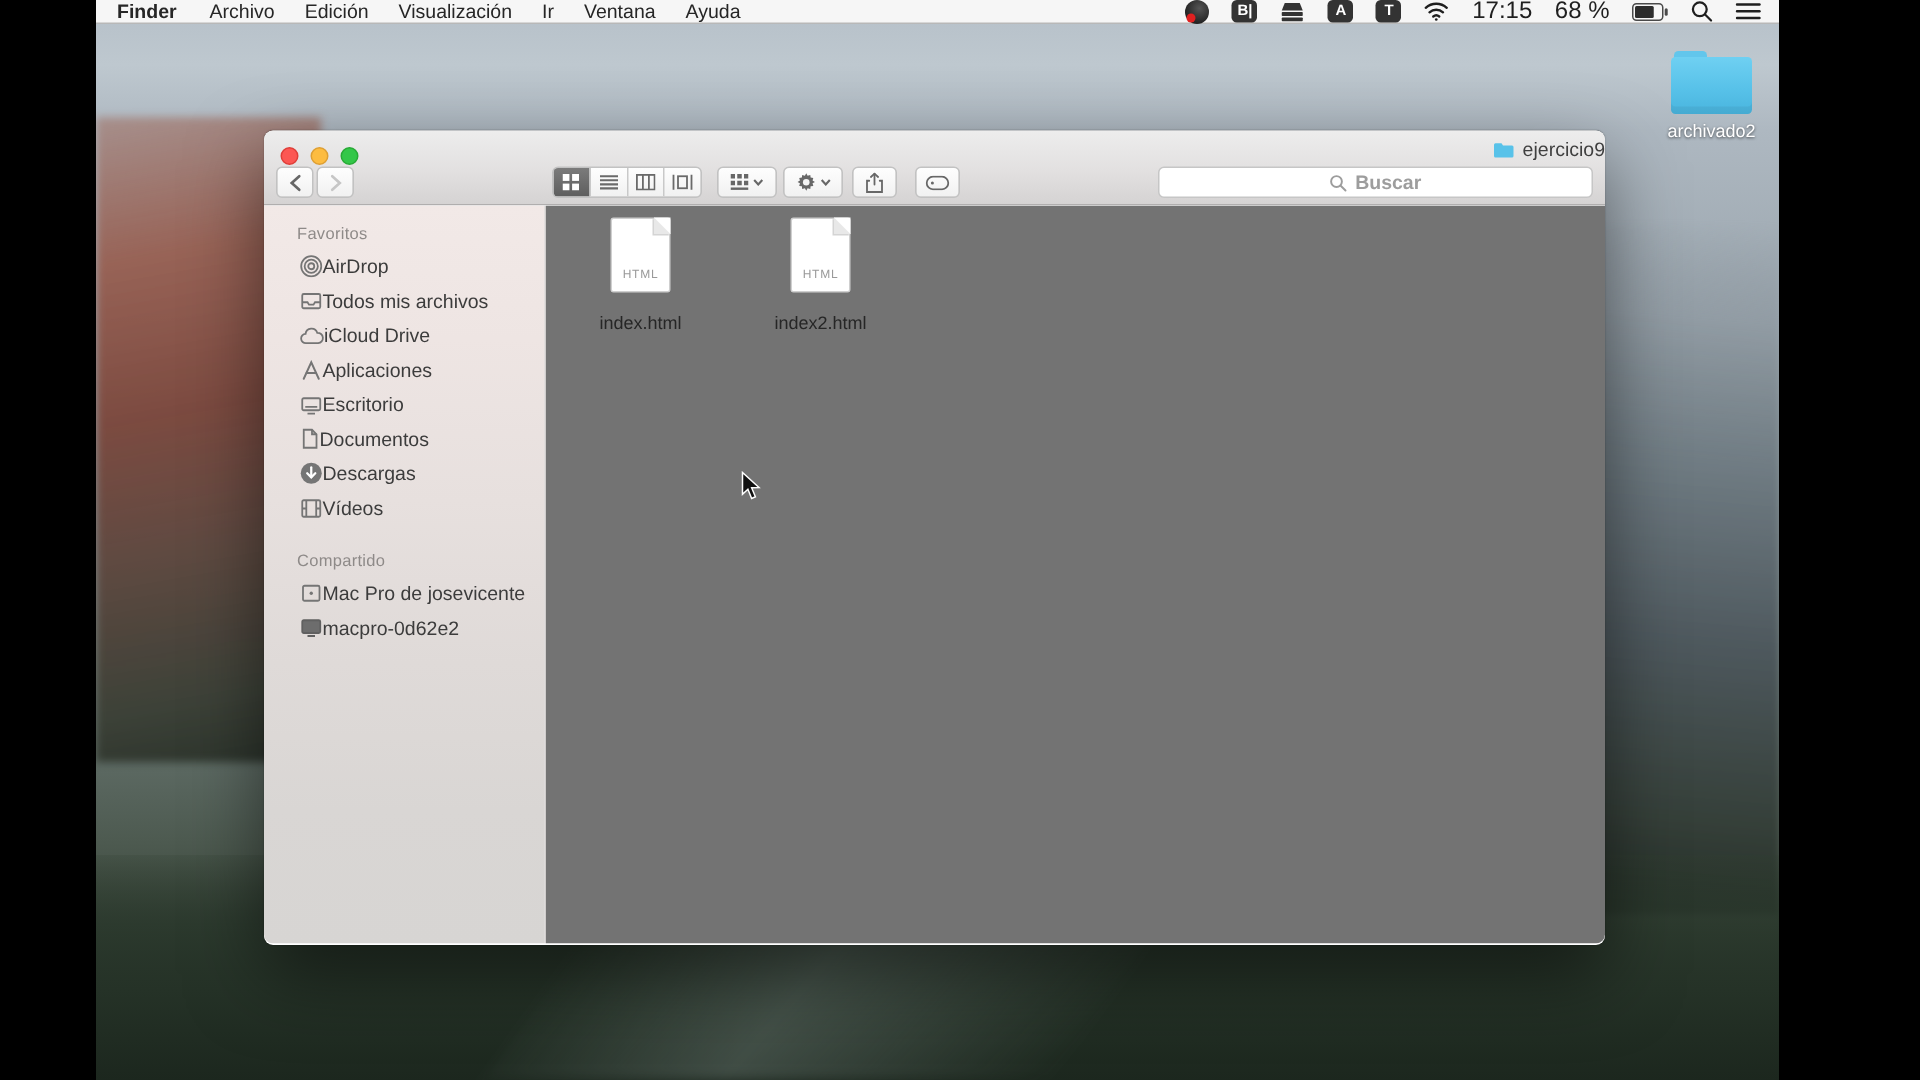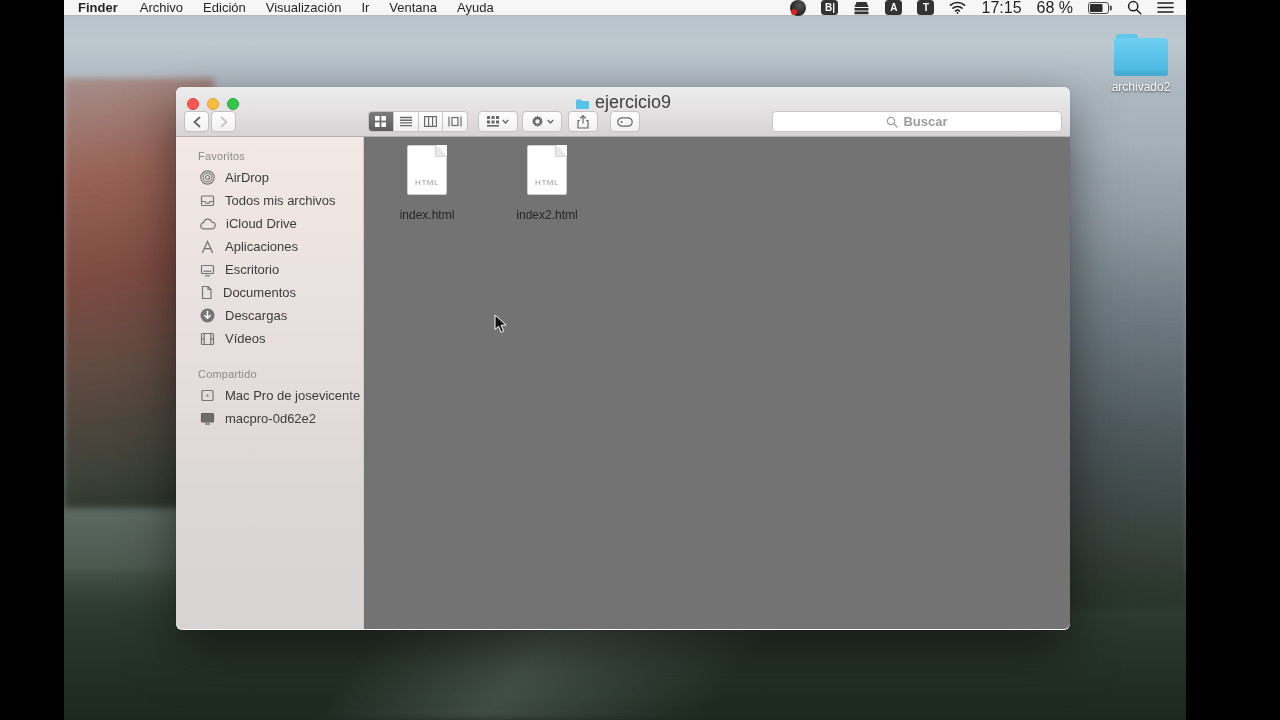--- a/index.html
+++ b/index.html
@@ -47,21 +47,21 @@
   
   .window { position:absolute; left:112px; top:87px; width:894px; height:543px; border-radius:6px;
     box-shadow:0 20px 50px rgba(0,0,0,.5), 0 0 1px rgba(0,0,0,.4); z-index:10; background:#fff; }
   .titlebar { position:relative; height:50px; border-radius:6px 6px 0 0;
     background:linear-gradient(180deg,#ededed 0%,#e2e0e0 55%,#d5d3d3 100%); border-bottom:1px solid #b0aeae; }
   .traffic { position:absolute; left:11px; top:11px; display:flex; gap:8px; }
   .tl { width:12px; height:12px; border-radius:50%; }
   .tl.red { background:#fc5753; border:1px solid #df3e38; }
   .tl.yellow { background:#fdbc40; border:1px solid #de9f33; }
   .tl.green { background:#33c748; border:1px solid #27aa35; }
-  .win-title { position:absolute; top:5px; left:0; width:100%; text-align:center; font-size:18px; color:#3f3f3f; }
+  .win-title { position:absolute; top:5px; left:0; width:100%; text-align:right; font-size:13px; color:#3f3f3f; }
   .win-title .mini-folder { display:inline-block; vertical-align:-2px; margin-right:5px; }
 
   .toolbar { position:absolute; left:0; top:24px; width:100%; height:22px; }
   .tb-btn { position:absolute; height:21px; border:1px solid #c2c2c2; border-radius:4px;
     background:linear-gradient(180deg,#fefefe,#f1f1f1); display:flex; align-items:center; justify-content:center; color:#676767; }
   .nav-back { left:8px; width:25px; }
   .nav-fwd { left:35px; width:25px; color:#c6c6c6; }
   .seg { position:absolute; left:192px; width:100px; height:21px; border:1px solid #c2c2c2; border-radius:4px;
     display:flex; overflow:hidden; background:linear-gradient(180deg,#fefefe,#f1f1f1); }
   .seg .cell { flex:1; display:flex; align-items:center; justify-content:center; color:#6a6a6a; border-right:1px solid #c9c9c9; }
@@ -72,21 +72,21 @@
   .btn-share { left:392px; width:30px; }
   .btn-tag { left:434px; width:30px; }
   .searchbox { position:absolute; right:8px; top:0; width:290px; height:21px; border:1px solid #c6c6c6; border-radius:4px;
     background:#fff; display:flex; align-items:center; justify-content:center; gap:5px; color:#9d9d9d; font-size:13px;font-weight:bold; }
 
   .win-body { display:flex; height:492px; border-radius:0 0 6px 6px; overflow:hidden; }
   .sidebar { width:188px; height:100%; padding-top:7px;
     background:linear-gradient(180deg,#f2e9e7 0%,#eee5e3 18%,#e7e0de 40%,#dfdad8 62%,#d9d6d4 82%,#d7d5d3 100%);
     border-right:1px solid #cfcccb; }
   .sb-header { font-size:11px; color:#8e8a88; padding:6px 0 4px 22px; letter-spacing:.2px; }
-  .sb-item { display:flex; align-items:center; gap:10px; height:23px; padding-left:24px; font-size:13px; color:#3c3c3c; }
+  .sb-item { display:flex; align-items:center; gap:0; height:23px; padding-left:24px; font-size:13px; color:#3c3c3c; }
   .sb-item svg { flex:none; }
   .sb-gap { height:12px; }
 
   .content { position:relative; flex:1; background:#737373; }
   .file-item { position:absolute; width:92px; text-align:center; }
   .file-item.f0 { left:17px; top:8px; }
   .file-item.f1 { left:137px; top:8px; }
   .doc { position:relative; width:40px; height:50px; margin:0 auto; background:#fff; border:1px solid #cfcfcf; border-radius:2px;
     box-shadow:inset 0 0 0 1px rgba(255,255,255,.6); }
   .doc .fold { position:absolute; right:-1px; top:-1px; width:0; height:0;

